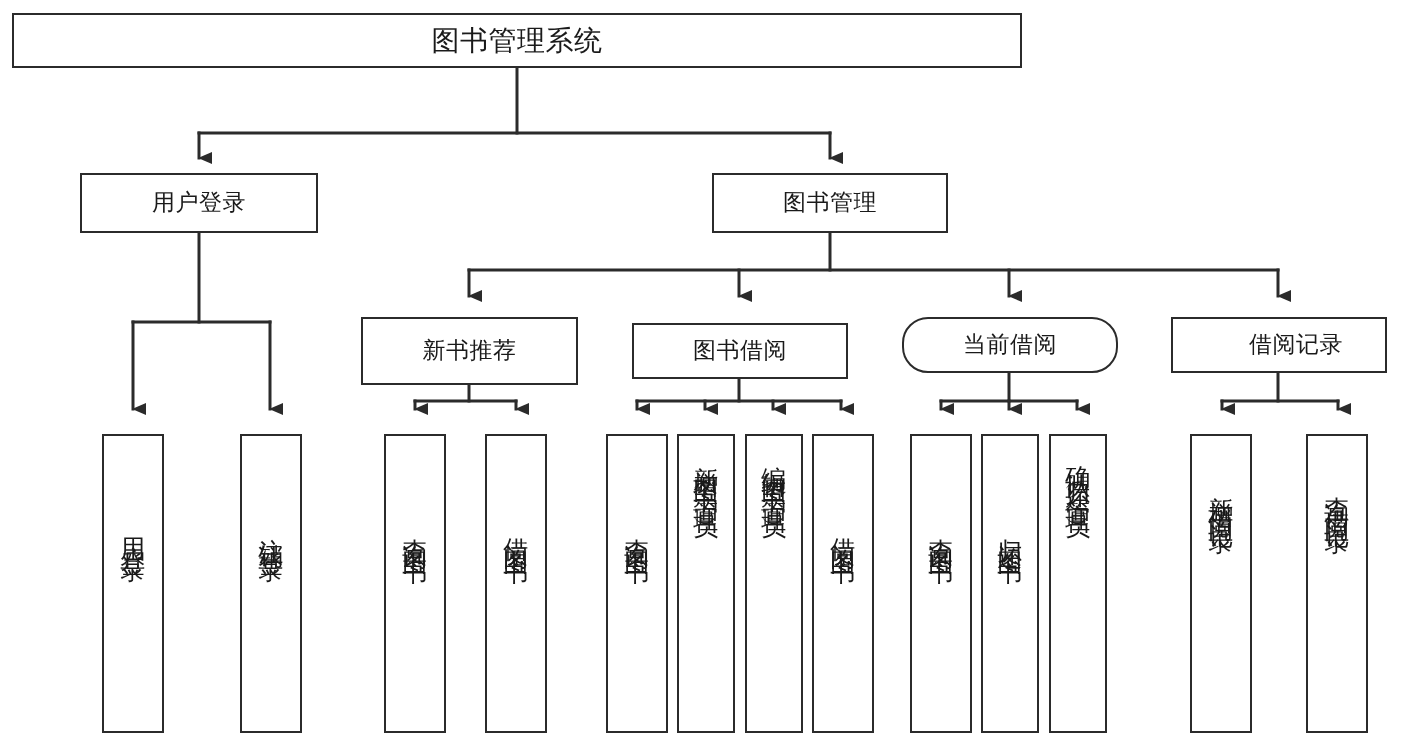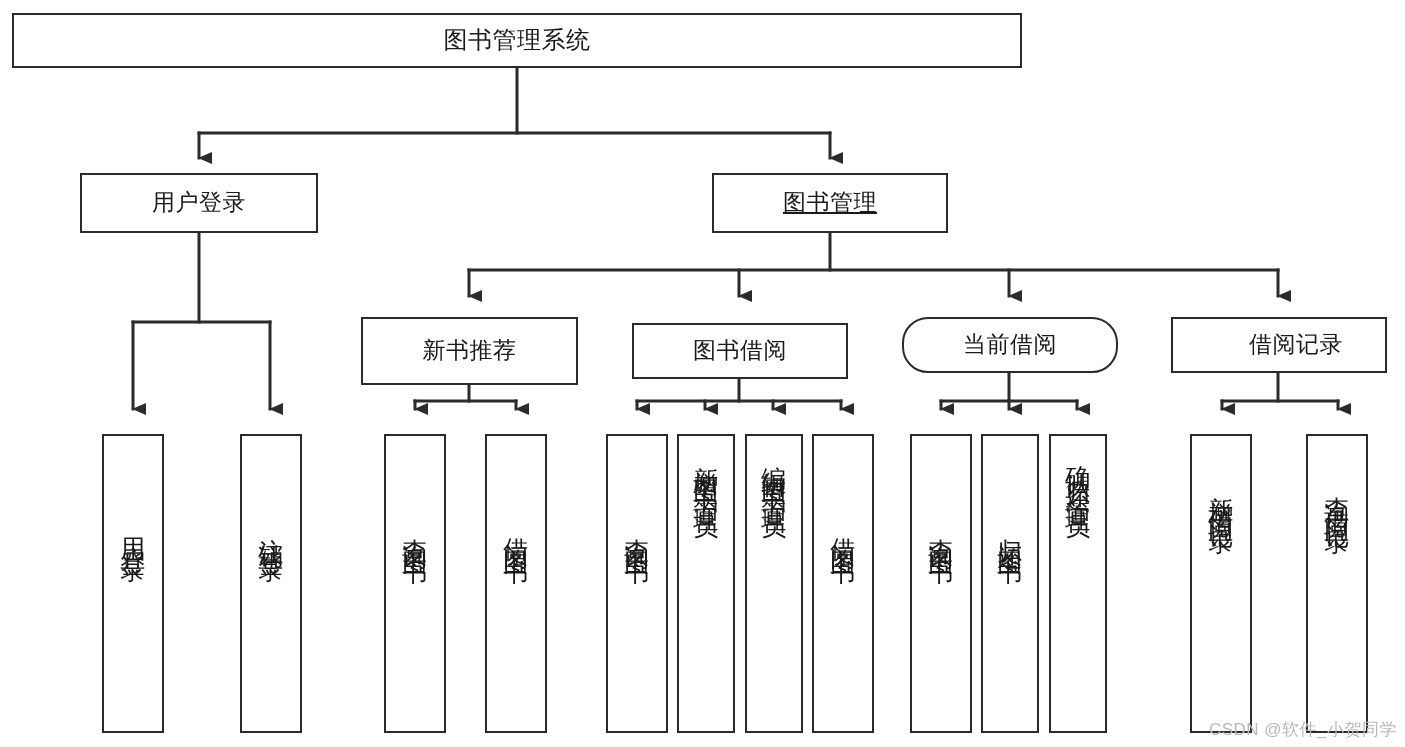--- a/index.html
+++ b/index.html
@@ -41,21 +41,21 @@
     text-align: center;
     line-height: 1.18;
   }
   
   .node.horiz .node-label {
     font-size: 23px;
     letter-spacing: 0.5px;
     white-space: nowrap;
   }
   .node.root .node-label {
-    font-size: 24px;
+    font-size: 28px;
     font-family: Liberation Serif, serif;
   }
   
   .node.vert {
     align-items: flex-start;
     justify-content: center;
     padding-top: 4px;
   }
   .node.vert .node-label {
     writing-mode: vertical-rl;
@@ -143,21 +143,21 @@
   </svg>
 
   <div class="node horiz root" style="left:12px; top:13px; width:1010px; height:55px;">
     <span class="node-label">图书管理系统</span>
   </div>
 
   <div class="node horiz" style="left:80px; top:173px; width:238px; height:60px;">
     <span class="node-label">用户登录</span>
   </div>
 
-  <div class="node horiz" style="left:712px; top:173px; width:236px; height:60px;text-decoration:underline;">
+  <div class="node horiz" style="left:712px; top:173px; width:236px; height:60px;">
     <span class="node-label">图书管理</span>
   </div>
 
   <div class="node horiz" style="left:361px; top:317px; width:217px; height:68px;">
     <span class="node-label">新书推荐</span>
   </div>
 
   <div class="node horiz" style="left:632px; top:317px; width:216px; height:56px;margin-top:6px;">
     <span class="node-label">图书借阅</span>
   </div>
@@ -215,15 +215,14 @@
   </div>
 
   <div class="node vert mid" style="left:1190px; top:434px; width:62px; height:299px;">
     <span class="node-label">新增借阅记录</span>
   </div>
 
   <div class="node vert mid" style="left:1306px; top:434px; width:62px; height:299px;">
     <span class="node-label">查询借阅记录</span>
   </div>
 
-  <div id="watermark">CSDN @软件_小贺同学</div>
 
 </div>
 
 </body></html>

